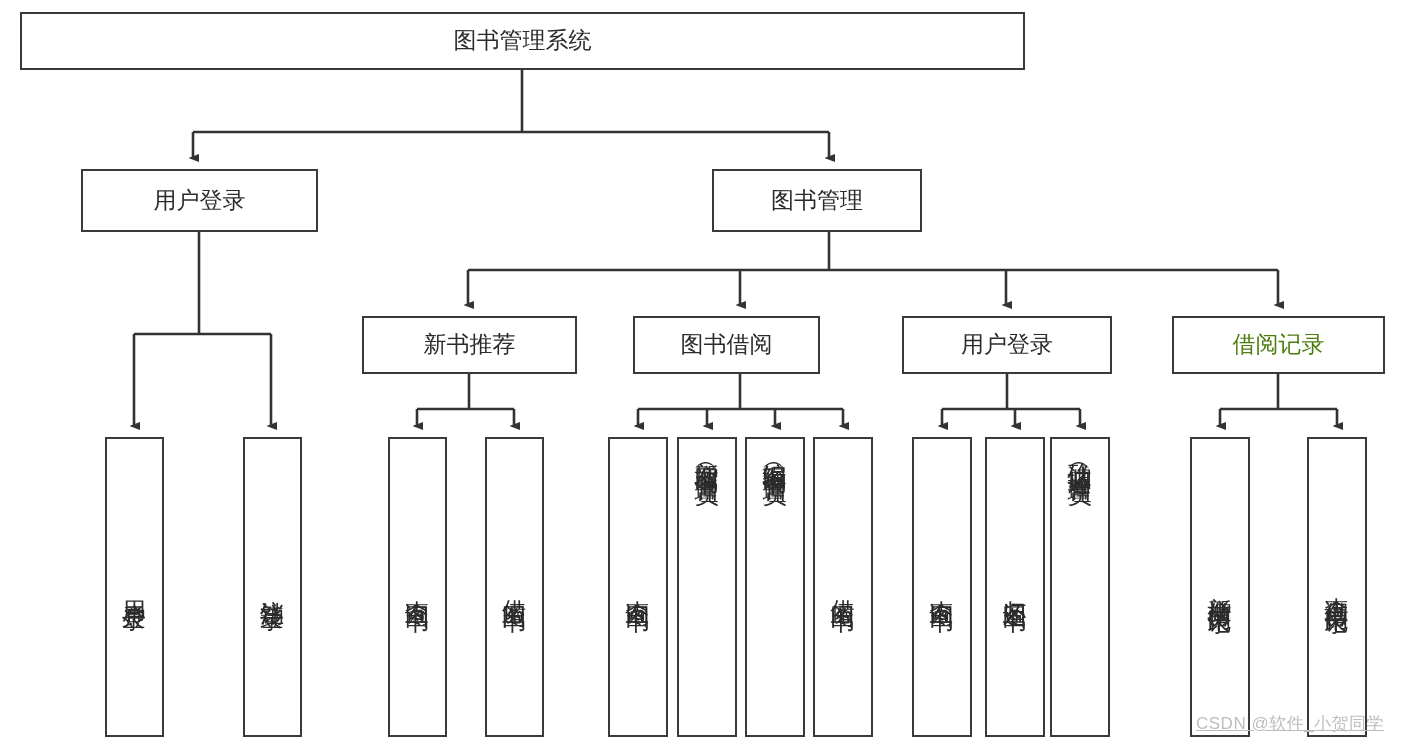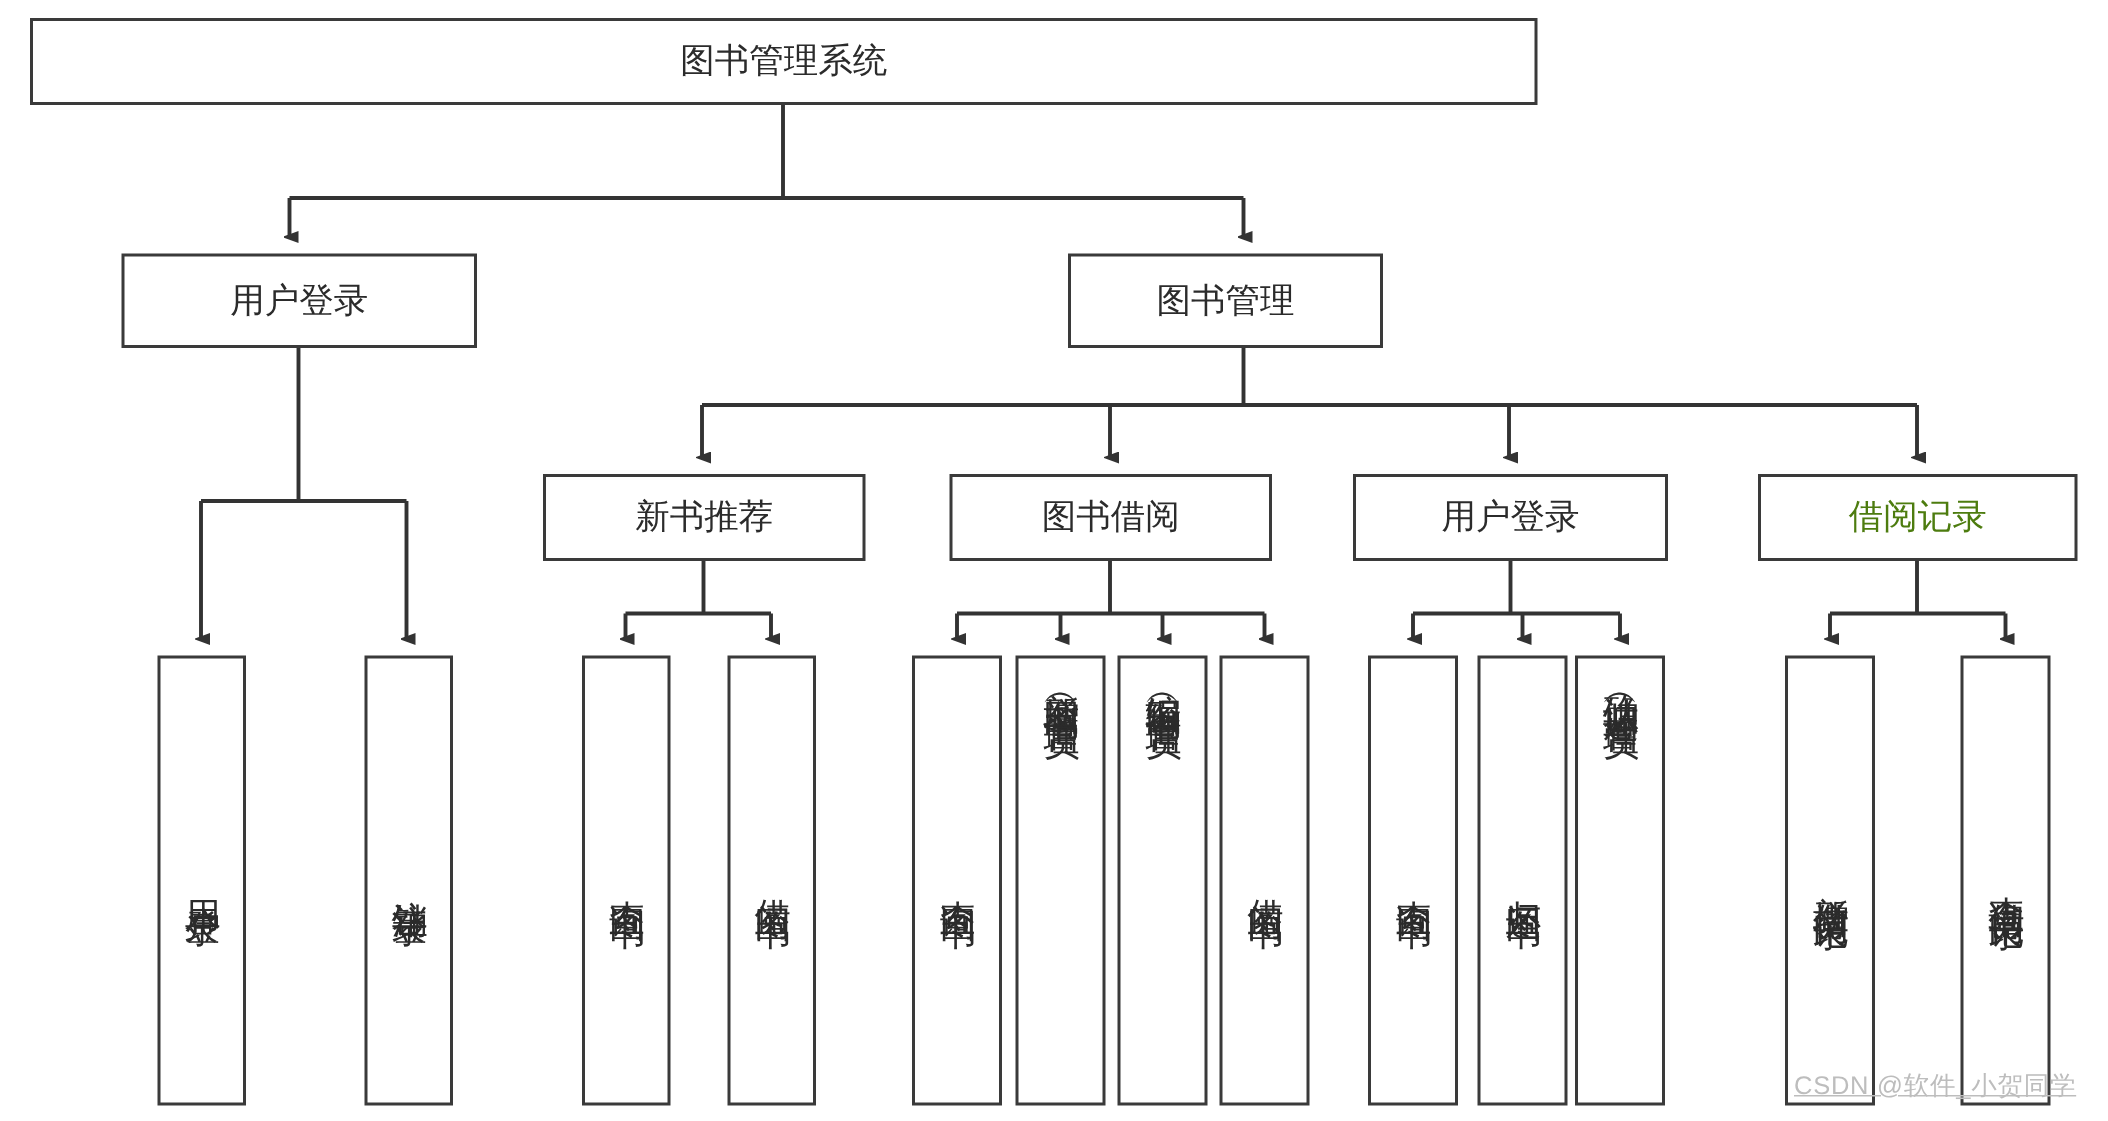--- a/index.html
+++ b/index.html
@@ -127,21 +127,21 @@
       </div>
       <div class="node horiz" style="left: 81px; top: 169px; width: 237px; height: 63px; border-color: rgb(58, 58, 58); background: rgb(255, 255, 255);">
         <span class="label" style="color: rgb(43, 43, 43);">用户登录</span>
       </div>
       <div class="node horiz" style="left: 712px; top: 169px; width: 210px; height: 63px; border-color: rgb(58, 58, 58); background: rgb(255, 255, 255);">
         <span class="label" style="color: rgb(43, 43, 43);">图书管理</span>
       </div>
       <div class="node horiz" style="left: 362px; top: 316px; width: 215px; height: 58px; border-color: rgb(58, 58, 58); background: rgb(255, 255, 255);">
         <span class="label" style="color: rgb(43, 43, 43);">新书推荐</span>
       </div>
-      <div class="node horiz" style="left: 633px; top: 316px; width: 215px; height: 58px; border-color: rgb(58, 58, 58); background: rgb(255, 255, 255);">
+      <div class="node horiz" style="left: 633px; top: 316px; width: 187px; height: 58px; border-color: rgb(58, 58, 58); background: rgb(255, 255, 255);">
         <span class="label" style="color: rgb(43, 43, 43);">图书借阅</span>
       </div>
       <div class="node horiz" style="left: 902px; top: 316px; width: 210px; height: 58px; border-color: rgb(58, 58, 58); background: rgb(255, 255, 255);">
         <span class="label" style="color: rgb(43, 43, 43);">用户登录</span>
       </div>
       <div class="node horiz" style="left: 1172px; top: 316px; width: 213px; height: 58px; border-color: rgb(58, 58, 58); background: rgb(255, 255, 255);">
         <span class="label" style="color: #4d7c0f;">借阅记录</span>
       </div>
       <div class="node vert" style="left: 105px; top: 437px; width: 59px; height: 300px; border-color: rgb(58, 58, 58); background: rgb(255, 255, 255);">
         <span class="label" style="color: rgb(43, 43, 43);">用户登录</span>

